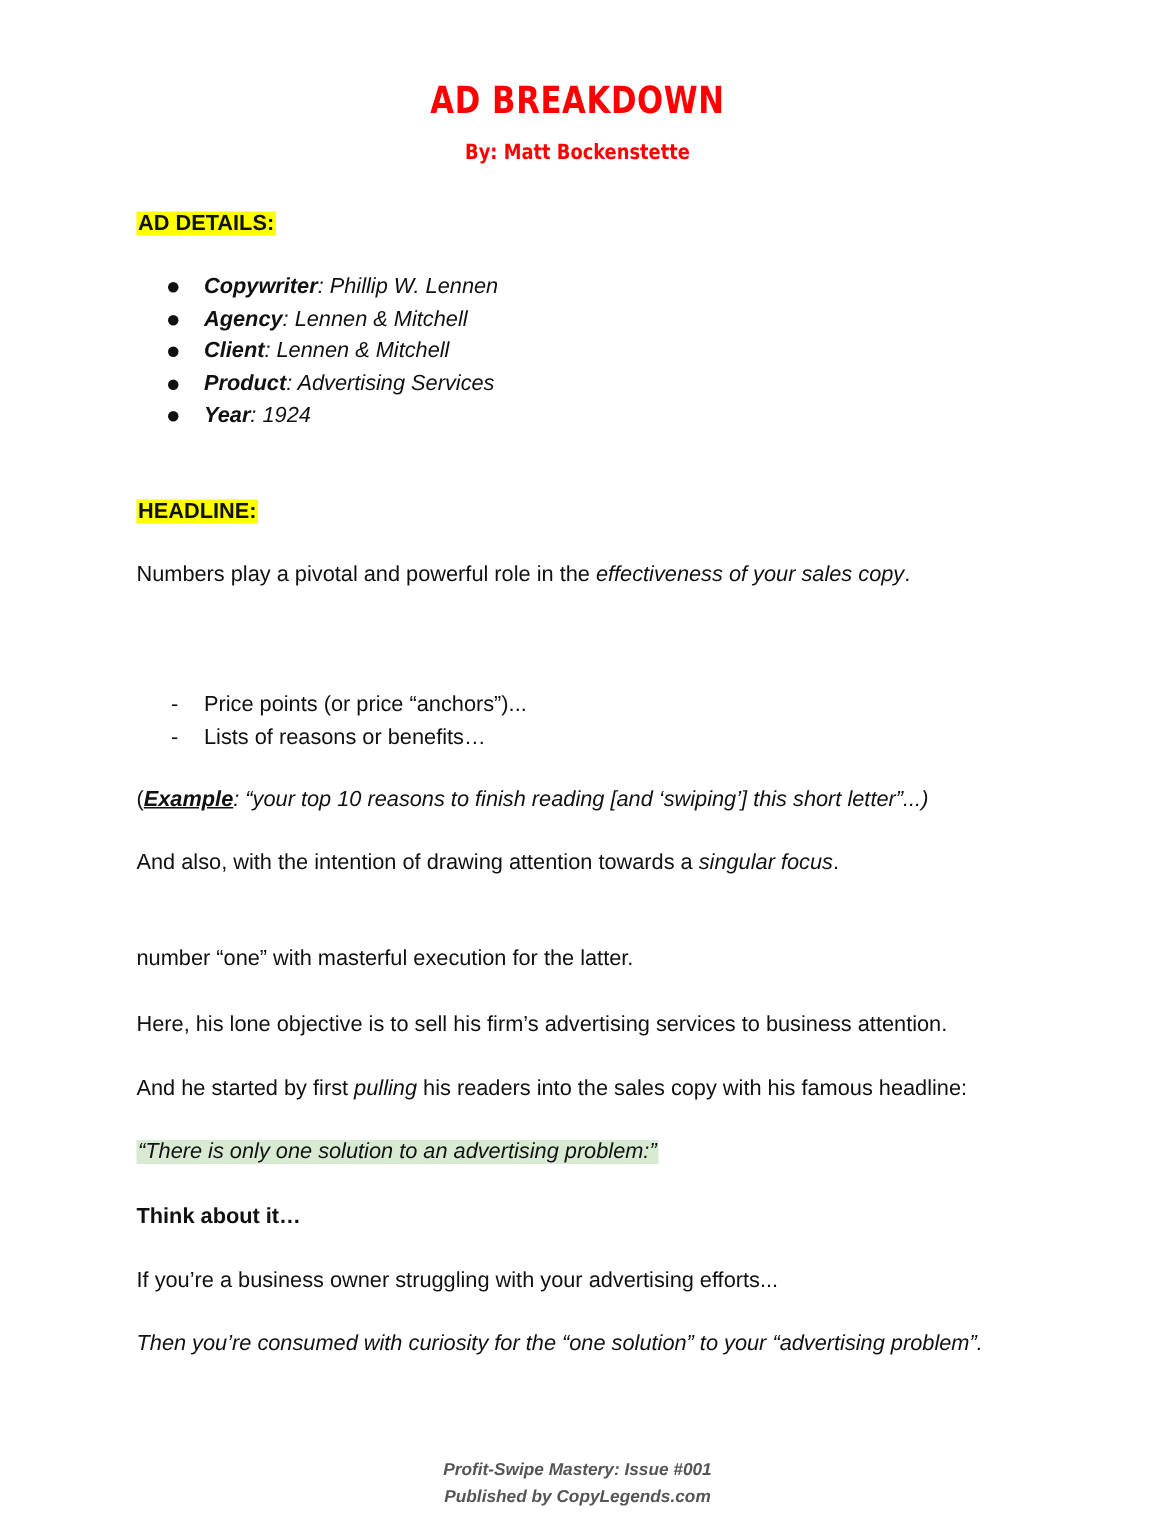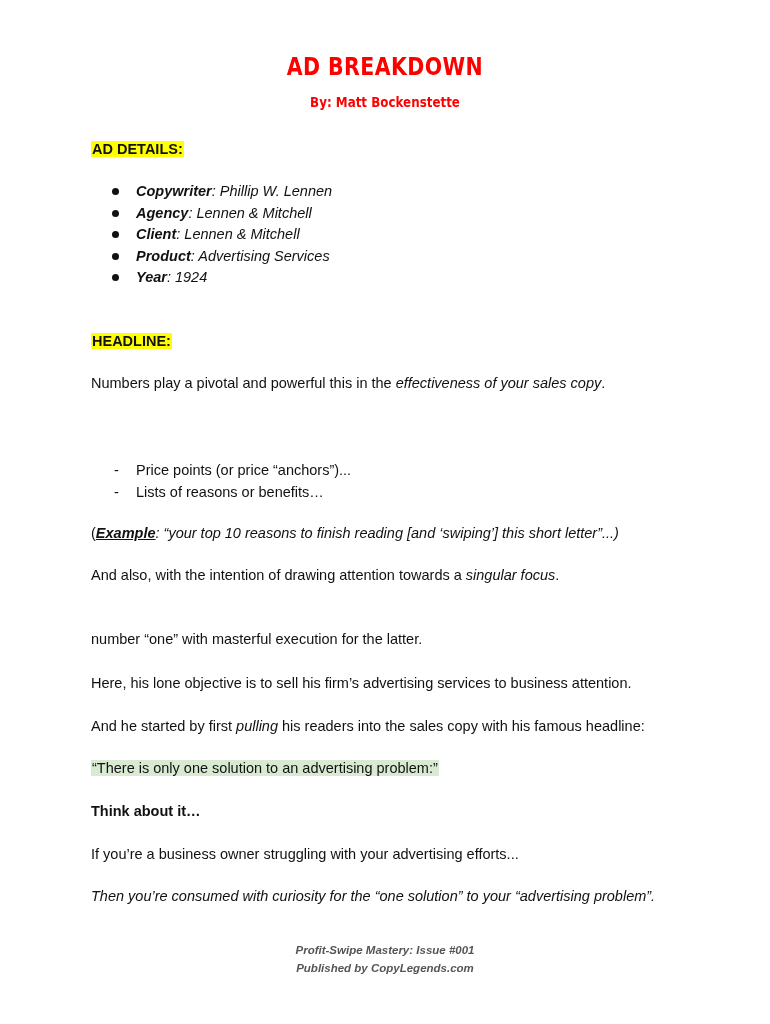--- a/index.html
+++ b/index.html
@@ -25,31 +25,31 @@
       position: absolute; left: 0; width: 770px; top: 94px;
       text-align: center;
       font-family: "DejaVu Sans", sans-serif;
       font-weight: bold;
       font-size: 14px;
       color: #ff0000;
       transform: scaleX(0.85);
     }
     .text { position: absolute; left: 91px; font-size: 14.5px; line-height: 21px; white-space: nowrap; }
     .hl-yellow { background: #ffff00; font-weight: bold; padding: 0 1px; }
-    .hl-green { background: #d9ead3; padding: 0 1px; }
+    .hl-green { background: #d9ead3; font-style: italic; padding: 0 1px; }
     .bullet-list { position: absolute; left: 112px; top: 181px; list-style: none; font-style: italic; }
     .bullet-list li { font-size: 14.5px; line-height: 21.5px; position: relative; padding-left: 24px; white-space: nowrap; }
     .bullet-list li .dot { position: absolute; left: 0; top: 7px; width: 7px; height: 7px; border-radius: 50%; background: #111; }
     .dash-list { position: absolute; left: 112px; top: 460px; list-style: none; }
     .dash-list li { font-size: 14.5px; line-height: 21.5px; position: relative; padding-left: 24px; white-space: nowrap; }
     .dash-list li .dash { position: absolute; left: 2px; top: 0; }
     b { font-weight: bold; }
     i { font-style: italic; }
     .footer {
-      position: absolute; left: 0; width: 770px; top: 941px;
+      position: absolute; left: 0; width: 770px; top: 971px;
       text-align: center; font-size: 11.5px; line-height: 18px;
       color: #555555; font-style: italic; font-weight: bold;
     }
   </style>
 </head>
 <body>
 
 <div class="page">
 
   <div class="title">AD BREAKDOWN</div>
@@ -64,21 +64,21 @@
     <li><span class="dot"></span><b>Agency</b><span>: Lennen &amp; Mitchell</span></li>
     <li><span class="dot"></span><b>Client</b><span>: Lennen &amp; Mitchell</span></li>
     <li><span class="dot"></span><b>Product</b><span>: Advertising Services</span></li>
     <li><span class="dot"></span><b>Year</b><span>: 1924</span></li>
   </ul>
 
   <div class="text" style="top:331px;">
     <span class="hl-yellow">HEADLINE:</span>
   </div>
 
-  <div class="text" style="top:373px;"><span>Numbers play a pivotal and powerful this in the </span><i>effectiveness of your sales copy</i><span>.</span></div>
+  <div class="text" style="top:373px;"><span>Numbers play a pivotal and powerful role in the </span><i>effectiveness of your sales copy</i><span>.</span></div>
 
 
   <ul class="dash-list">
     <li><span class="dash">-</span><span>Price points (or price “anchors”)...</span></li>
     <li><span class="dash">-</span><span>Lists of reasons or benefits…</span></li>
   </ul>
 
   <div class="text" style="top:523px;"><span>(</span><b style="text-decoration:underline;font-style:italic;">Example</b><i>: “your top 10 reasons to finish reading [and ‘swiping’] this short letter”...)</i></div>
 
   <div class="text" style="top:565px;"><span>And also, with the intention of drawing attention towards a </span><i>singular focus</i><span>.</span></div>

